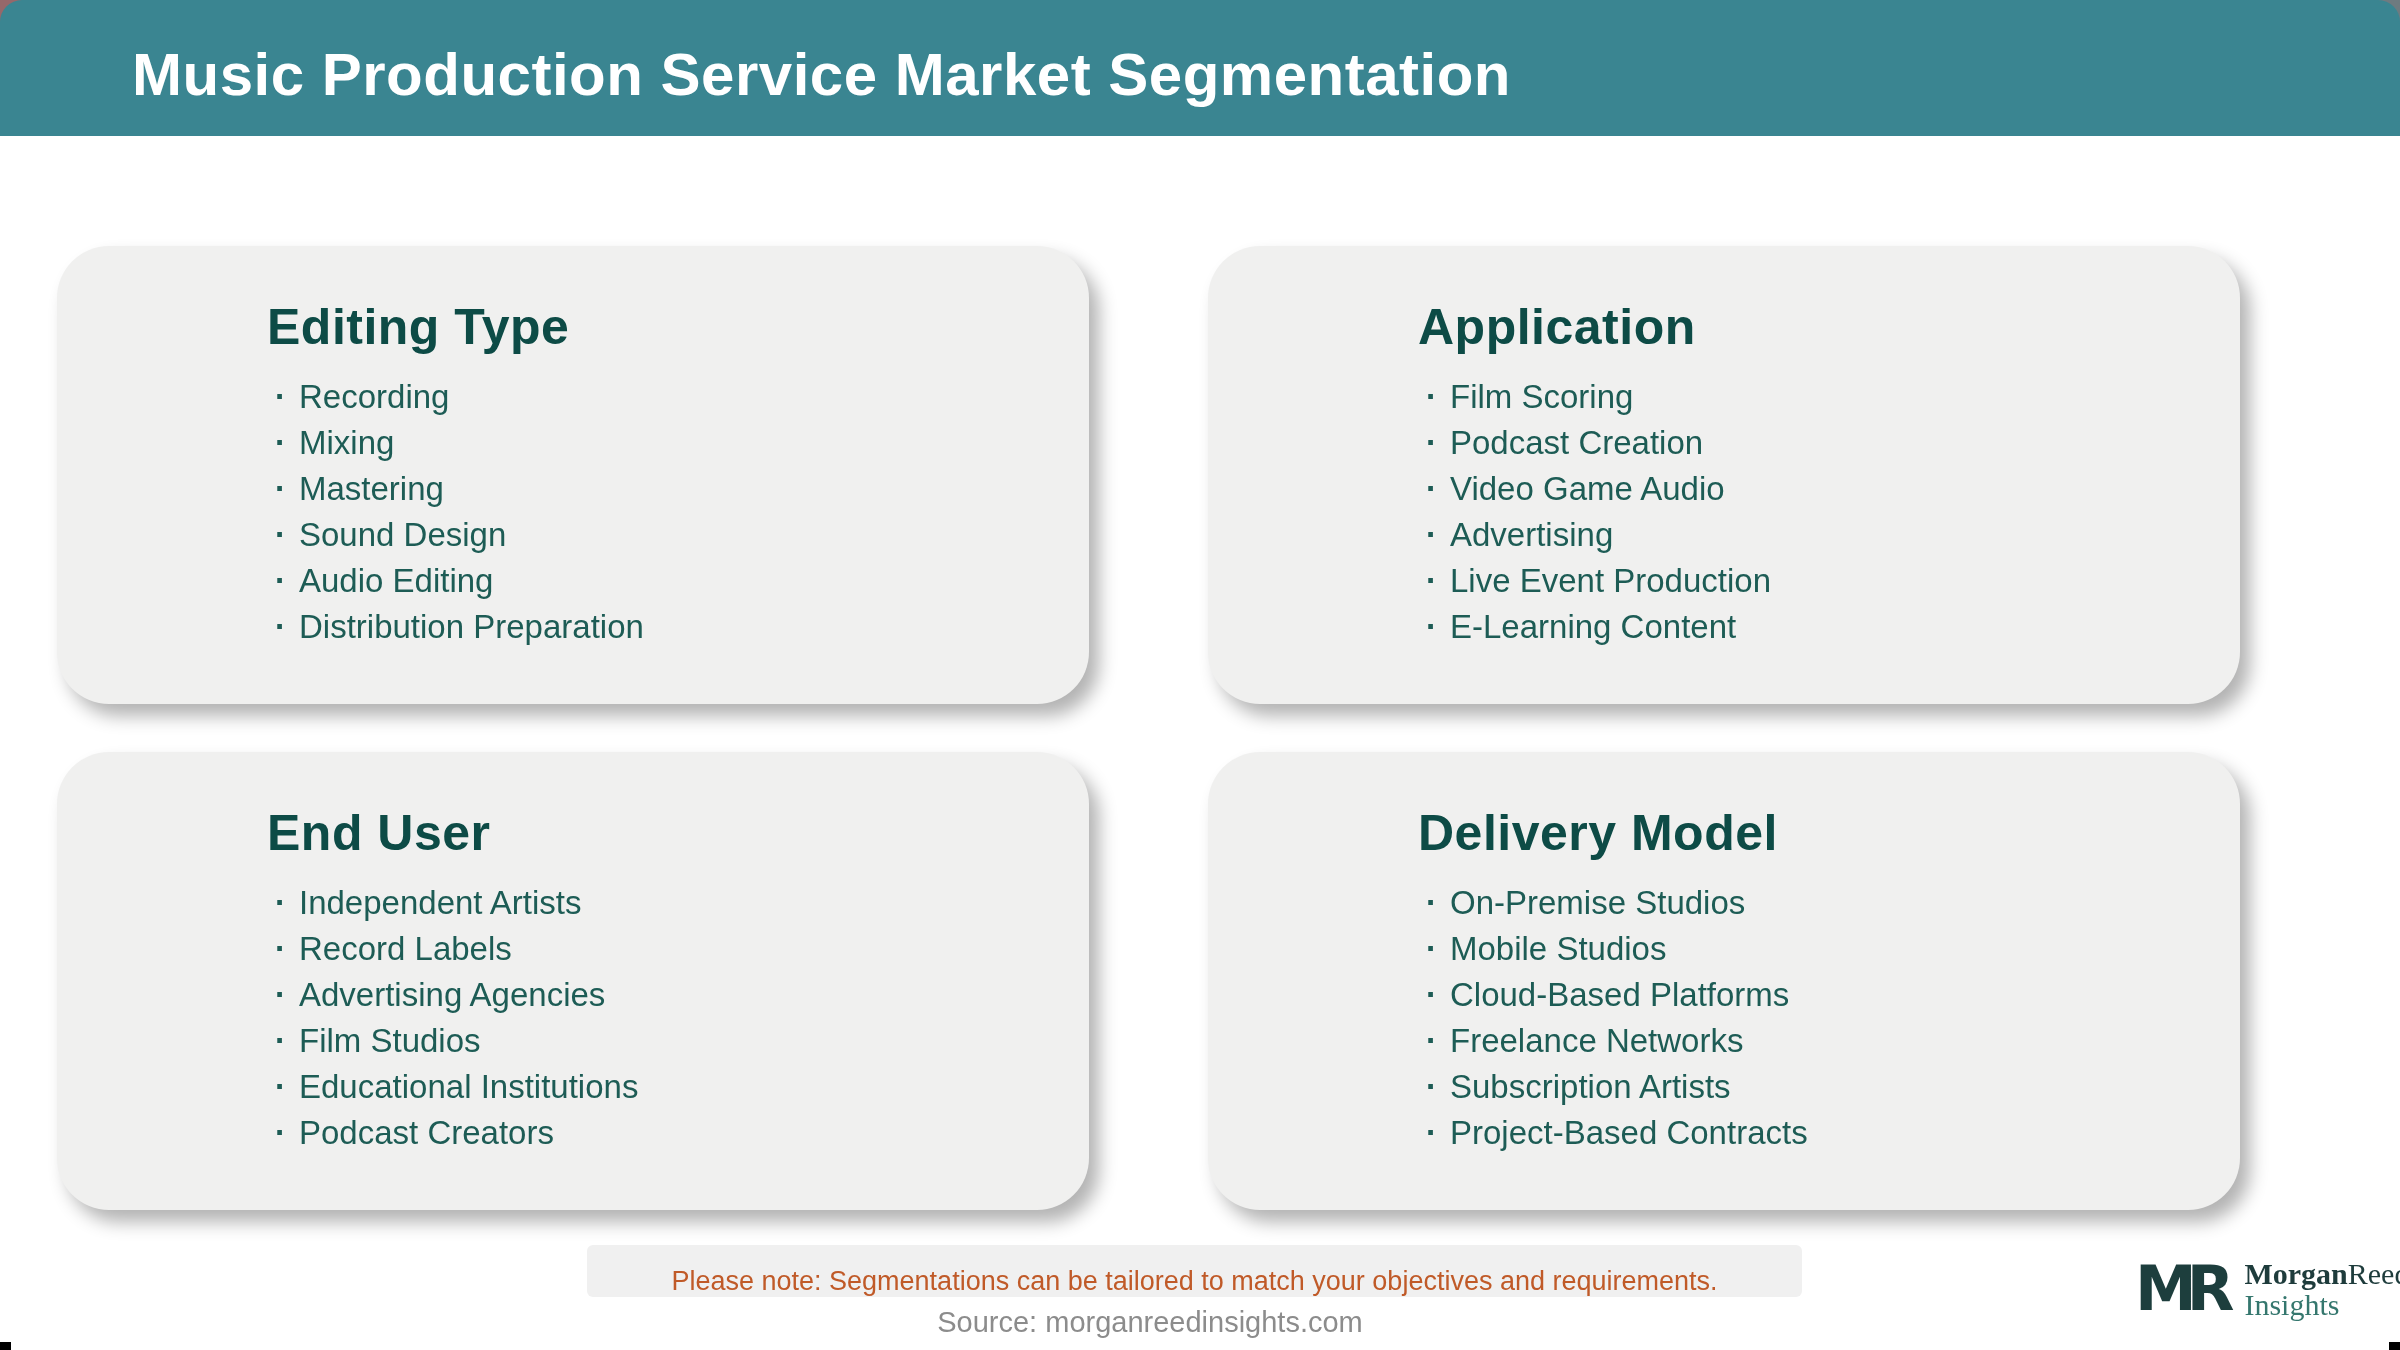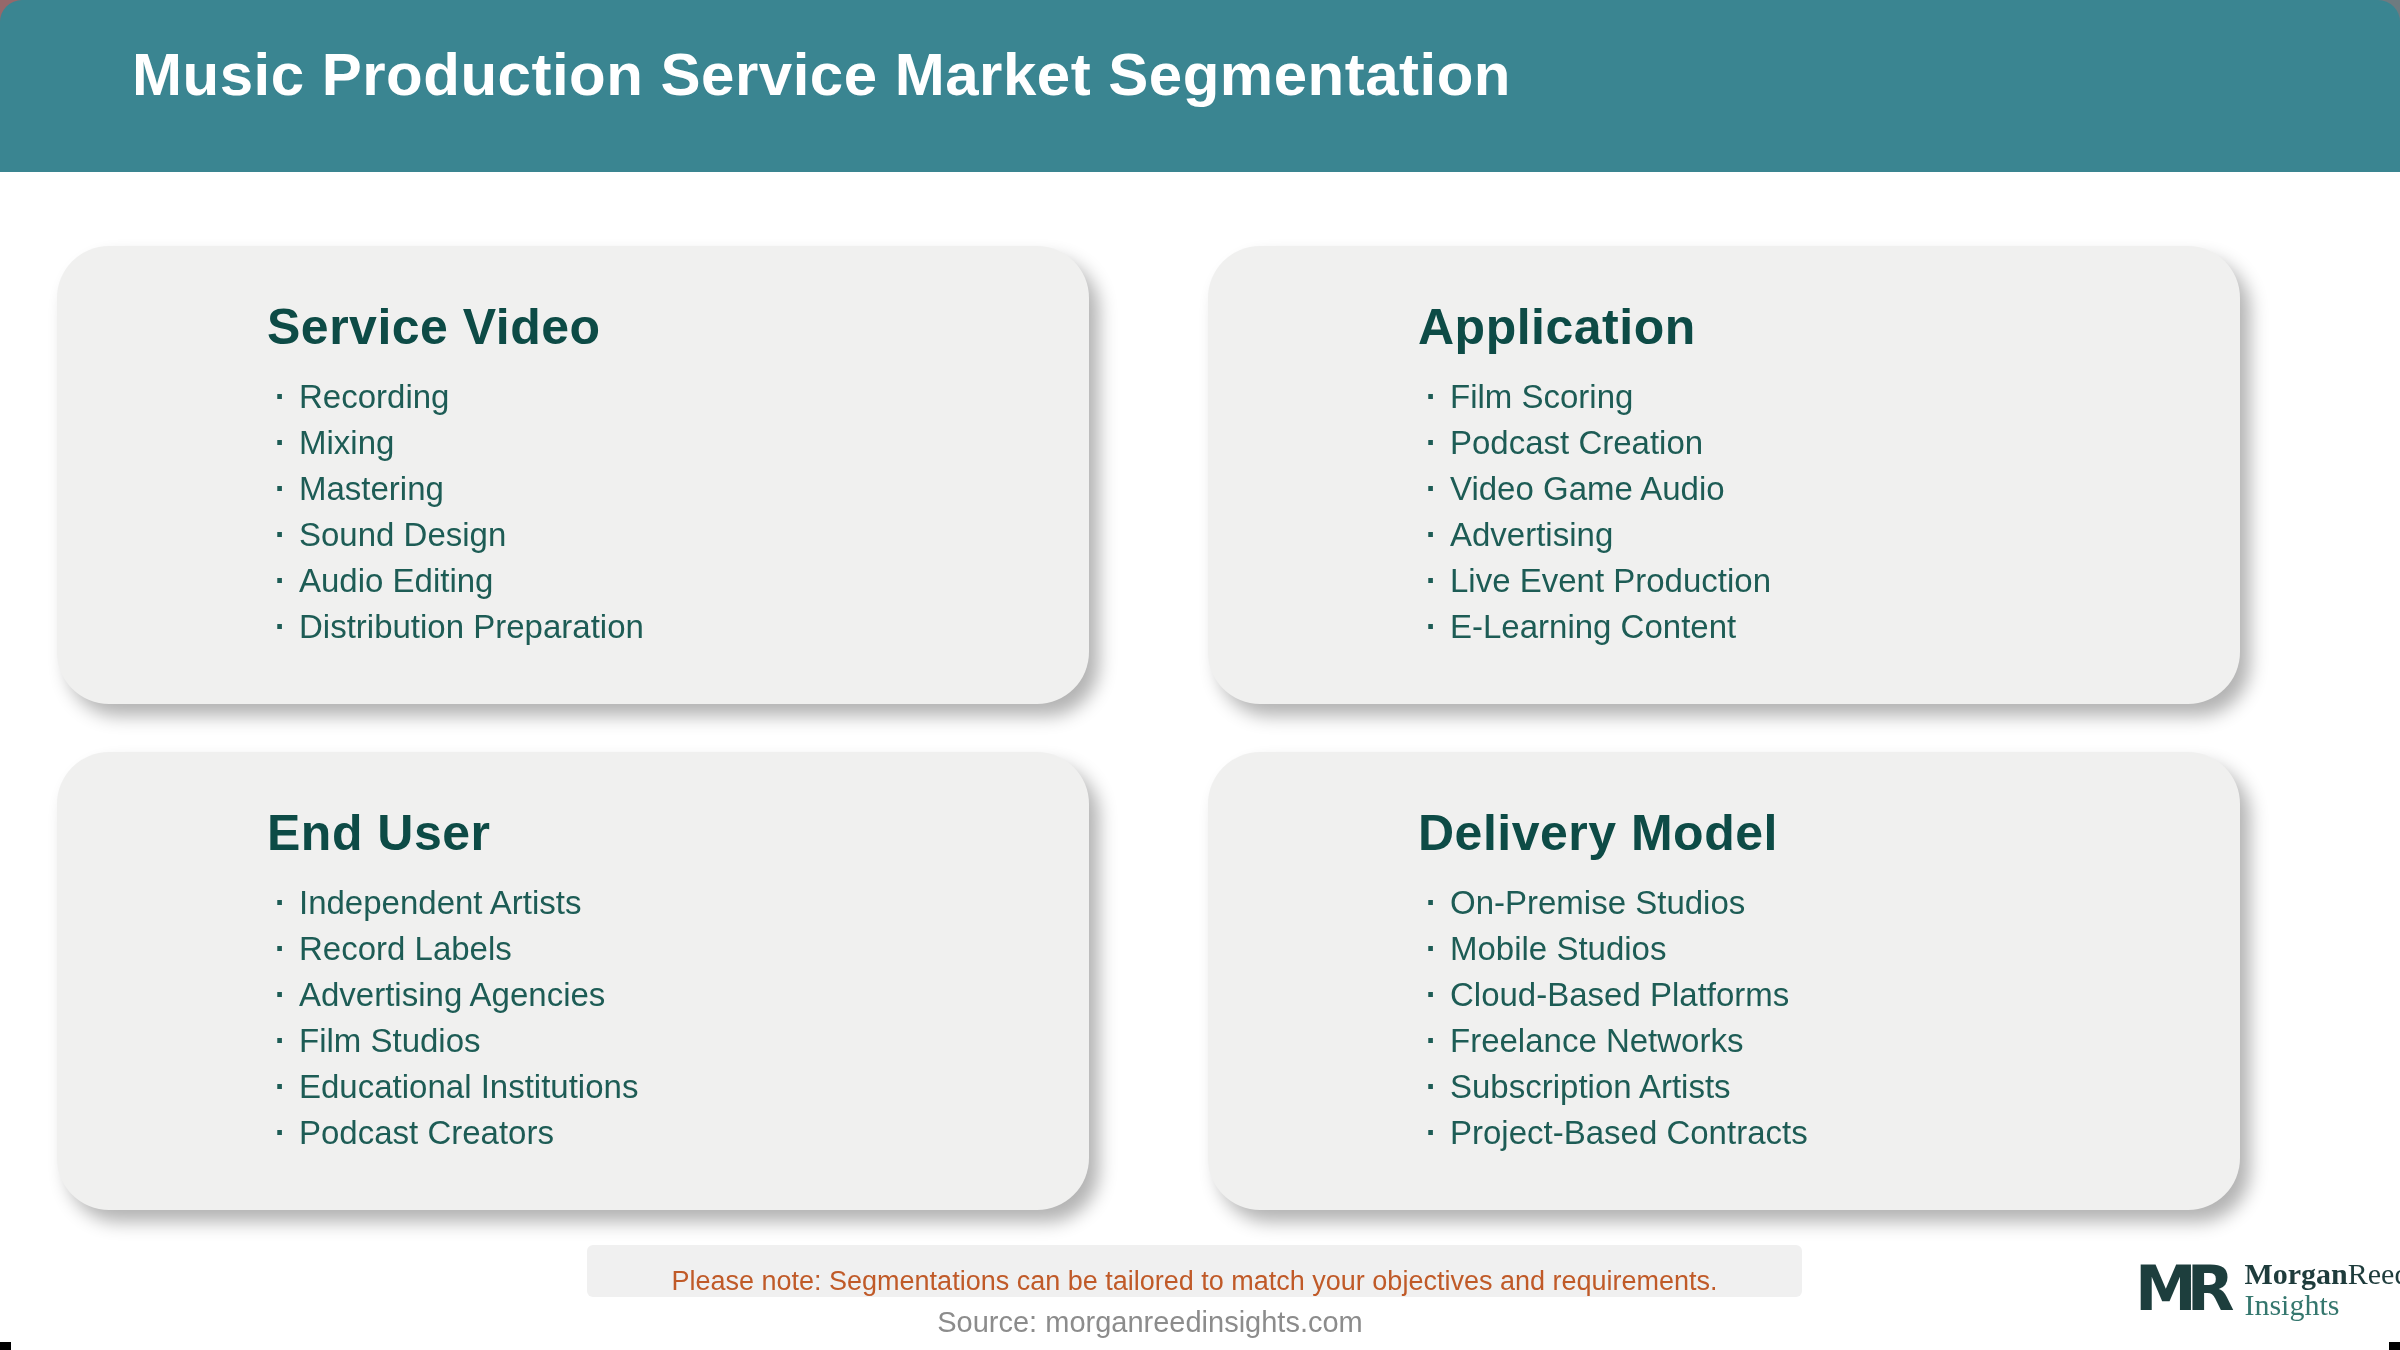--- a/index.html
+++ b/index.html
@@ -9,21 +9,21 @@
     font-family:"Liberation Sans","DejaVu Sans",sans-serif;
     overflow:hidden;
   }
   .page{position:relative;width:2400px;height:1350px;background:#ffffff;overflow:hidden;}
 
   
   .corner-accent-left{position:absolute;top:0;left:0;width:28px;height:28px;background:#96686a;}
   .corner-accent-right{position:absolute;top:0;right:0;width:32px;height:32px;background:#6e7b80;}
 
   .header{
-    position:absolute;top:0;left:0;width:2400px;height:172px;
+    position:absolute;top:0;left:0;width:2400px;height:136px;
     background:#3a8591;
     border-radius:22px 22px 0 0;
   }
   .header h1{
     margin:0;position:absolute;left:132px;top:44px;
     font-size:60px;font-weight:700;color:#ffffff;letter-spacing:0.5px;line-height:62px;
   }
 
   .card{
     position:absolute;width:1032px;height:458px;
@@ -94,21 +94,21 @@
 <div class="page">
 
   <div class="corner-accent-left"></div>
   <div class="corner-accent-right"></div>
 
   <div class="header">
     <h1>Music Production Service Market Segmentation</h1>
   </div>
 
   <div class="card c1">
-    <h2>Service Video</h2>
+    <h2>Editing Type</h2>
     <ul>
       <li>Recording</li>
       <li>Mixing</li>
       <li>Mastering</li>
       <li>Sound Design</li>
       <li>Audio Editing</li>
       <li>Distribution Preparation</li>
     </ul>
   </div>
 

